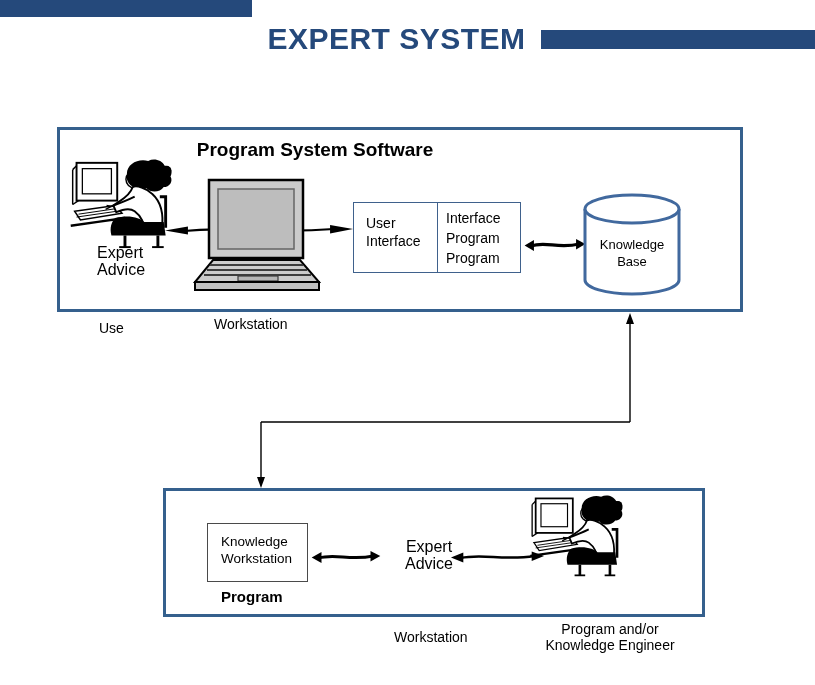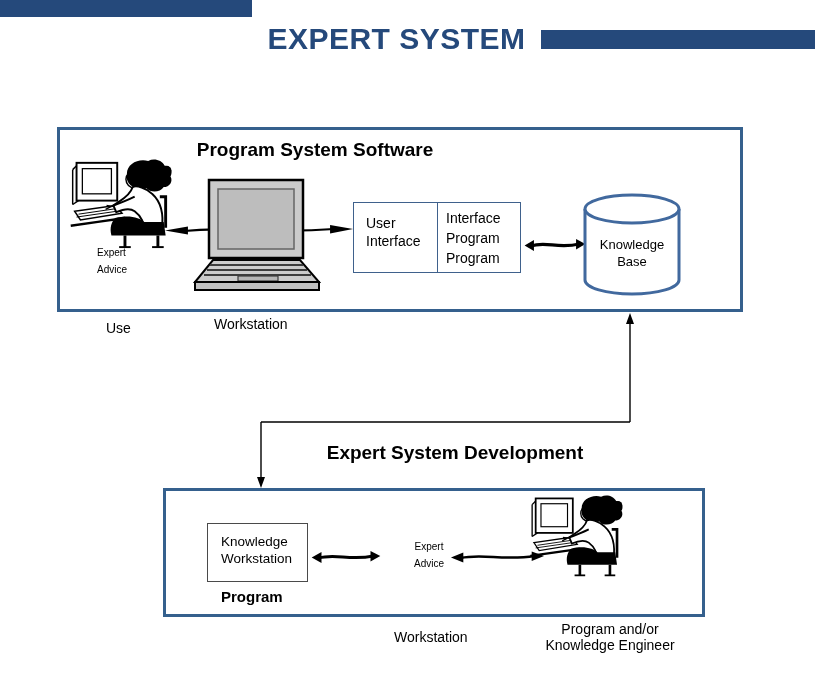--- a/index.html
+++ b/index.html
@@ -18,21 +18,21 @@
   .bigbox{border:3px solid #35608d;background:#fff;box-sizing:border-box;}
   .secTitle{font-weight:bold;font-size:19px;text-align:center;white-space:nowrap;}
   
   .uiBox{border:1.5px solid #3f618c;background:#fff;box-sizing:border-box;display:flex;}
   .uiCellL{width:84px;border-right:1.5px solid #3f618c;box-sizing:border-box;
            padding:11px 0 0 12px;font-size:14px;line-height:18px;}
   .uiCellR{flex:1;padding:5px 0 0 8px;font-size:14px;line-height:20px;}
   .kaBox{border:1.5px solid #4a4a4a;background:#fff;box-sizing:border-box;
          padding:9px 0 0 13px;font-size:13.5px;line-height:17px;}
   .lbl{font-size:14px;white-space:nowrap;}
-  .lbl2{font-size:10px;line-height:16.5px;}
+  .lbl2{font-size:16px;line-height:16.5px;}
   .bold{font-weight:bold;}
   .ctr{text-align:center;}
   svg{display:block;}
 </style>
 </head>
 <body>
 
 <div id="stage">
 
   <div class="abs hbar" style="left:0;top:31;width:252px;"></div>
@@ -119,34 +119,33 @@
     <svg width="100" height="106" viewBox="0 0 100 106">
       <path d="M3,17 L3,88 A47,14 0 0 0 97,88 L97,17" fill="#fff" stroke="#41699e" stroke-width="3"></path>
       <ellipse cx="50" cy="17" rx="47" ry="14" fill="#fff" stroke="#41699e" stroke-width="3"></ellipse>
     </svg>
   </div>
   <div class="abs ctr" style="left:582px;top:236px;width:100px;font-size:13px;line-height:17px;">
     <div>Knowledge</div>
     <div>Base</div>
   </div>
 
-  <div class="abs lbl" style="left:106px;top:320px;">Use</div>
+  <div class="abs lbl" style="left:99px;top:320px;">Use</div>
   <div class="abs lbl" style="left:214px;top:316px;">Workstation</div>
 
   <div class="abs" style="left:255px;top:310px;">
     <svg width="382" height="182" viewBox="0 0 382 182">
       <polygon points="371,14 375,3 379,14" fill="#000"></polygon>
       <line x1="375" y1="12" x2="375" y2="112" stroke="#000" stroke-width="1.4"></line>
       <line x1="375" y1="112" x2="6" y2="112" stroke="#000" stroke-width="1.4"></line>
       <line x1="6" y1="112" x2="6" y2="170" stroke="#000" stroke-width="1.4"></line>
       <polygon points="2,167 6,178 10,167" fill="#000"></polygon>
     </svg>
   </div>
 
-  <div class="abs secTitle" style="left:310px;top:442px;width:290px;">Expert System Development</div>
 
   <div class="abs bigbox" style="left:163px;top:488px;width:542px;height:129px;"></div>
 
   <div class="abs kaBox" style="left:207px;top:523px;width:101px;height:59px;">
     <div>Knowledge</div>
     <div>Workstation</div>
   </div>
   <div class="abs bold" style="left:221px;top:588px;font-size:15px;">Program</div>
 
   <div class="abs" style="left:311px;top:550px;">

